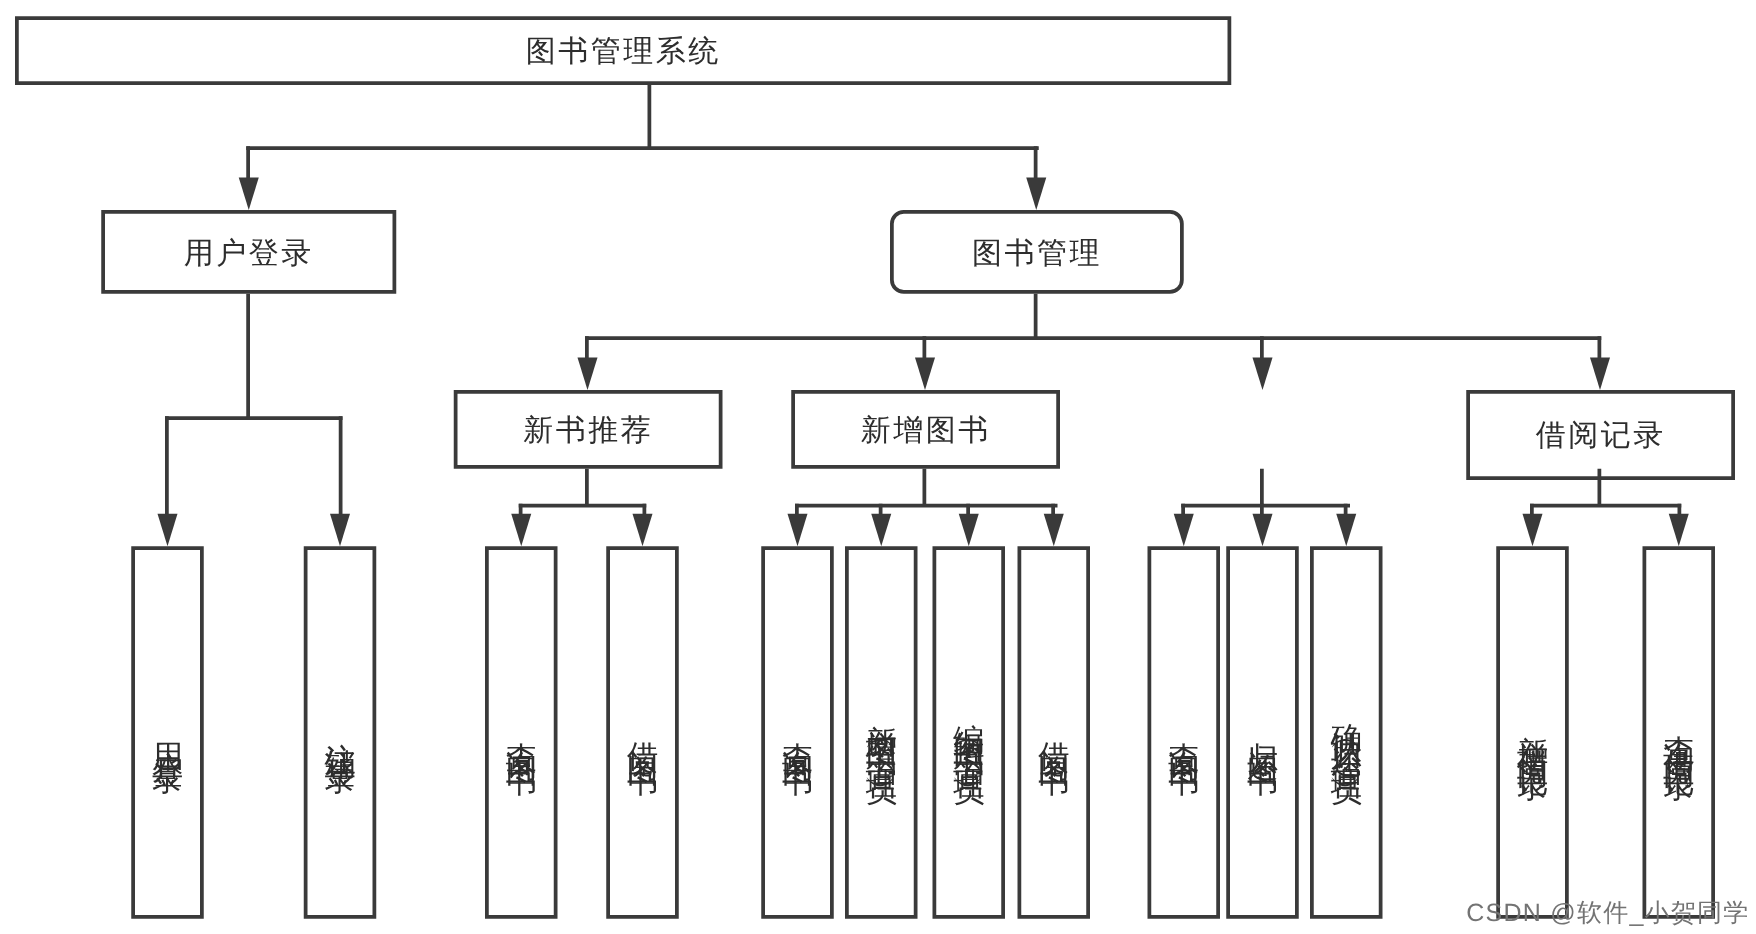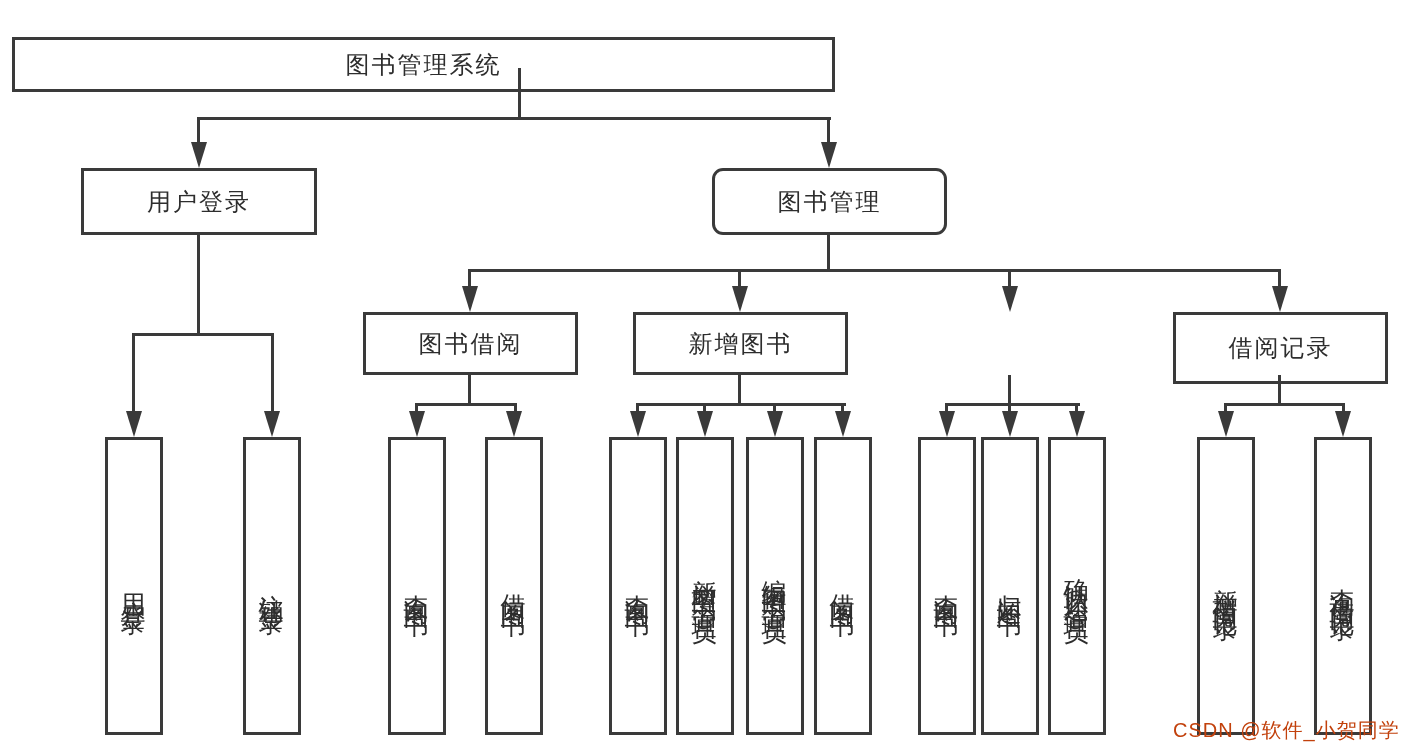--- a/index.html
+++ b/index.html
@@ -39,33 +39,33 @@
   .arrow {
     position: absolute;
     width: 0;
     height: 0;
     border-left: 8px solid transparent;
     border-right: 8px solid transparent;
     border-top: 26px solid #3a3a3a;
   }
   .watermark {
     position: absolute;
-    color: #c2410c;
+    color: #737373;
     font-size: 20px;
     letter-spacing: 1px;
     z-index: 5;
     white-space: nowrap;
   }
 </style>
 </head>
 <body>
 
 <div class="stage">
 
-  <div class="box" style="left:12px;top:13px;width:823px;height:55px;margin-top:24px;">图书管理系统</div>
+  <div class="box" style="left:12px;top:13px;width:973px;height:55px;">图书管理系统</div>
 
   <div class="line" style="left:518px;top:68px;width:3px;height:50px;"></div>
   <div class="line" style="left:197px;top:117px;width:634px;height:3px;"></div>
   <div class="line" style="left:197px;top:117px;width:3px;height:28px;"></div>
   <div class="arrow" style="left:191px;top:142px;"></div>
   <div class="line" style="left:827px;top:117px;width:3px;height:28px;"></div>
   <div class="arrow" style="left:821px;top:142px;"></div>
 
   <div class="box" style="left:81px;top:168px;width:236px;height:67px;">用户登录</div>
   <div class="box" style="left:712px;top:168px;width:235px;height:67px;border-radius:11px;">图书管理</div>
@@ -74,21 +74,21 @@
   <div class="line" style="left:468px;top:269px;width:813px;height:3px;"></div>
   <div class="line" style="left:468px;top:269px;width:3px;height:20px;"></div>
   <div class="arrow" style="left:462px;top:286px;"></div>
   <div class="line" style="left:738px;top:269px;width:3px;height:20px;"></div>
   <div class="arrow" style="left:732px;top:286px;"></div>
   <div class="line" style="left:1008px;top:269px;width:3px;height:20px;"></div>
   <div class="arrow" style="left:1002px;top:286px;"></div>
   <div class="line" style="left:1278px;top:269px;width:3px;height:20px;"></div>
   <div class="arrow" style="left:1272px;top:286px;"></div>
 
-  <div class="box" style="left:363px;top:312px;width:215px;height:63px;">图书借阅</div>
+  <div class="box" style="left:363px;top:312px;width:215px;height:63px;">新书推荐</div>
   <div class="box" style="left:633px;top:312px;width:215px;height:63px;">新增图书</div>
   <div class="box" style="left:1173px;top:312px;width:215px;height:72px;">借阅记录</div>
 
   <div class="line" style="left:197px;top:235px;width:3px;height:100px;"></div>
   <div class="line" style="left:132px;top:333px;width:142px;height:3px;"></div>
   <div class="line" style="left:132px;top:333px;width:3px;height:80px;"></div>
   <div class="arrow" style="left:126px;top:411px;"></div>
   <div class="line" style="left:271px;top:333px;width:3px;height:80px;"></div>
   <div class="arrow" style="left:264px;top:411px;"></div>
 

